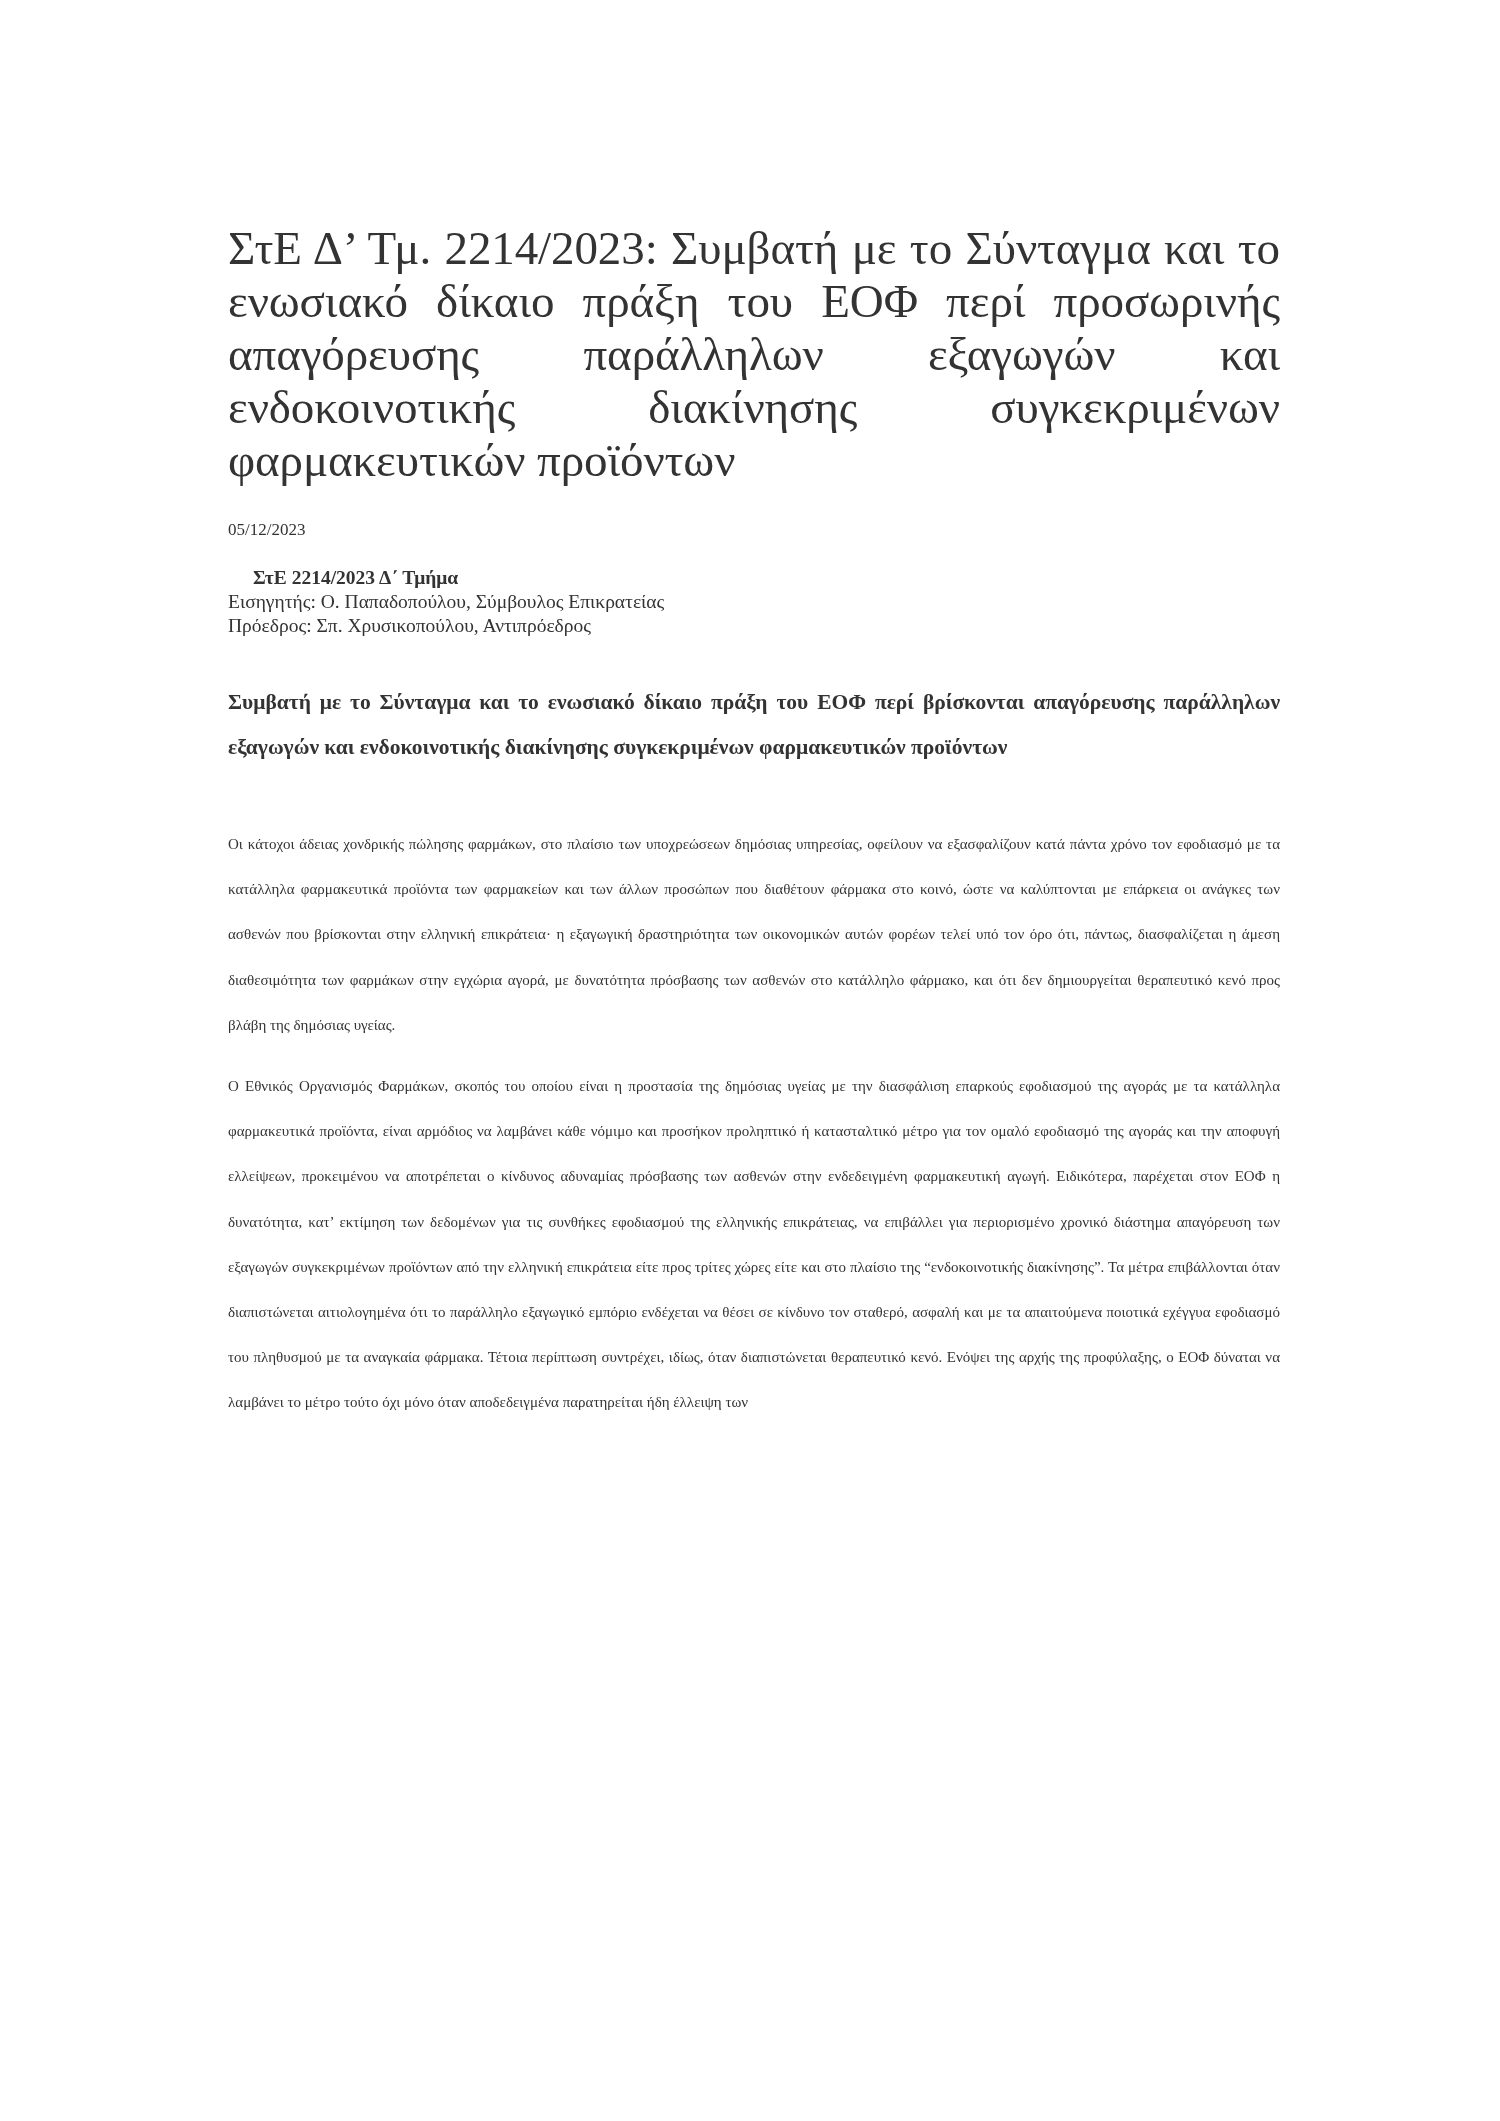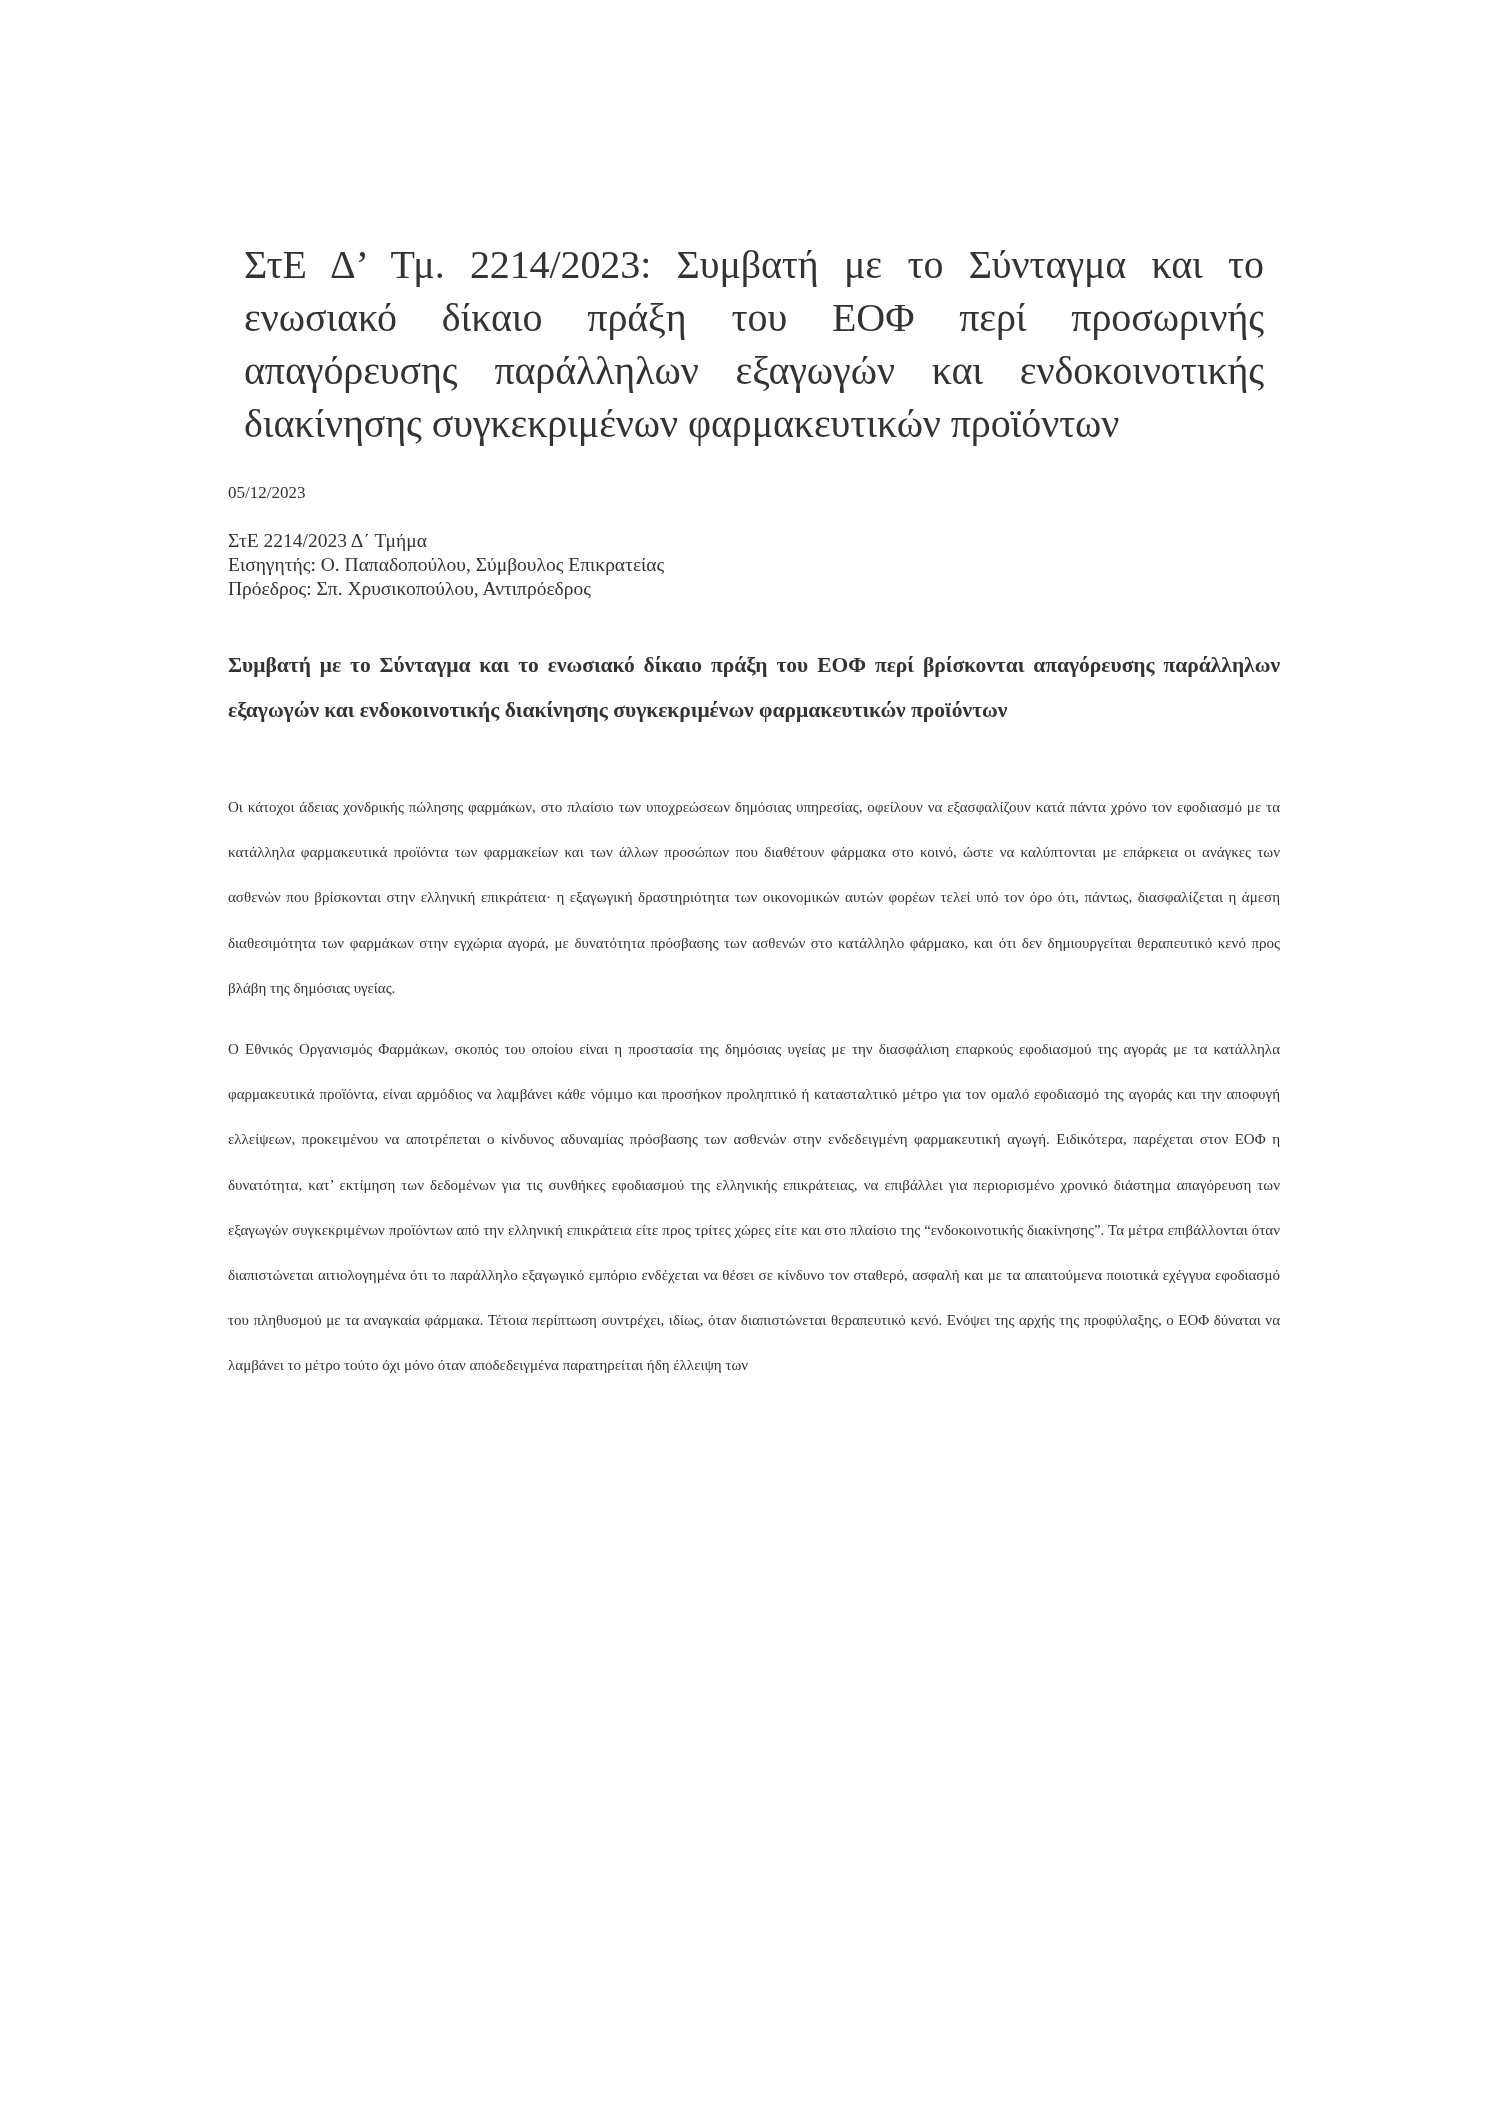--- a/index.html
+++ b/index.html
@@ -1,23 +1,23 @@
 <!DOCTYPE html>
 <html><head>
 <meta charset="utf-8">
 <style>
   html, body { margin: 0; padding: 0; background: #ffffff; }
   body { width: 1500px; height: 2121px; position: relative; overflow: hidden;
          font-family: "Liberation Serif", "DejaVu Serif", serif; color: #333333; }
   .page { position: absolute; left: 228px; top: 222px; width: 1052px; }
-  .title { font-size: 40px; line-height: 53px; margin: 16px; font-weight: normal; color: #333;
+  .title { font-size: 47px; line-height: 53px; margin: 0; font-weight: normal; color: #333;
            text-align: justify; text-align-last: left; letter-spacing: -0.1px; }
   .date { font-size: 17px; line-height: 22px; margin-top: 32px; color: #333; }
   .meta { margin-top: 25px; font-size: 19.5px; line-height: 24px; color: #333; }
-  .meta .head { font-weight: normal; }
+  .meta .head { font-weight: bold; margin-left: 25px; }
   .subtitle { margin-top: 42px; font-size: 21.5px; line-height: 45px; font-weight: bold; color: #333;
               text-align: justify; text-align-last: left; }
   .body { margin-top: 52px; }
   .para { font-size: 15px; line-height: 45.2px; text-align: justify; color: #333; margin: 0 0 16px 0; }
 </style>
 </head>
 <body>
 
 <div class="page">
   <h1 class="title">ΣτΕ Δ’ Τμ. 2214/2023: Συμβατή με το Σύνταγμα και το ενωσιακό δίκαιο πράξη του ΕΟΦ περί προσωρινής απαγόρευσης παράλληλων εξαγωγών και ενδοκοινοτικής διακίνησης συγκεκριμένων φαρμακευτικών προϊόντων</h1>

